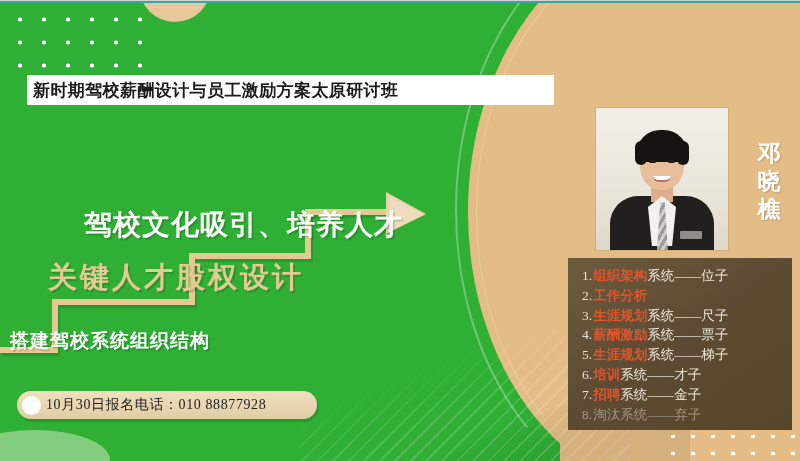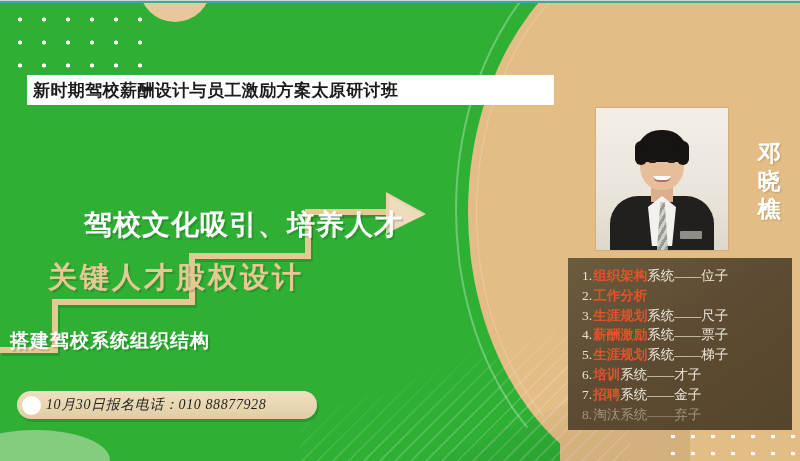--- a/index.html
+++ b/index.html
@@ -161,21 +161,20 @@
 
   
   .pill{
     position:absolute;
     left:17px; top:391px;
     width:300px; height:28px;
     background:linear-gradient(to bottom,#f0e0c0,#e0cda4);
     border-radius:14px;
     display:flex; align-items:center;
     box-shadow:2px 3px 0 rgba(0,0,0,.13);
-    font-style:italic;
   }
   .pill-dot{
     width:19px; height:19px; border-radius:50%;
     background:#ffffff; margin-left:5px; flex:0 0 auto;
   }
   .pill-text{
     margin-left:5px;
     font-size:14px; color:#1e1e1e; letter-spacing:.6px;
     white-space:nowrap;
     font-family:"Liberation Serif","DejaVu Serif",serif;

